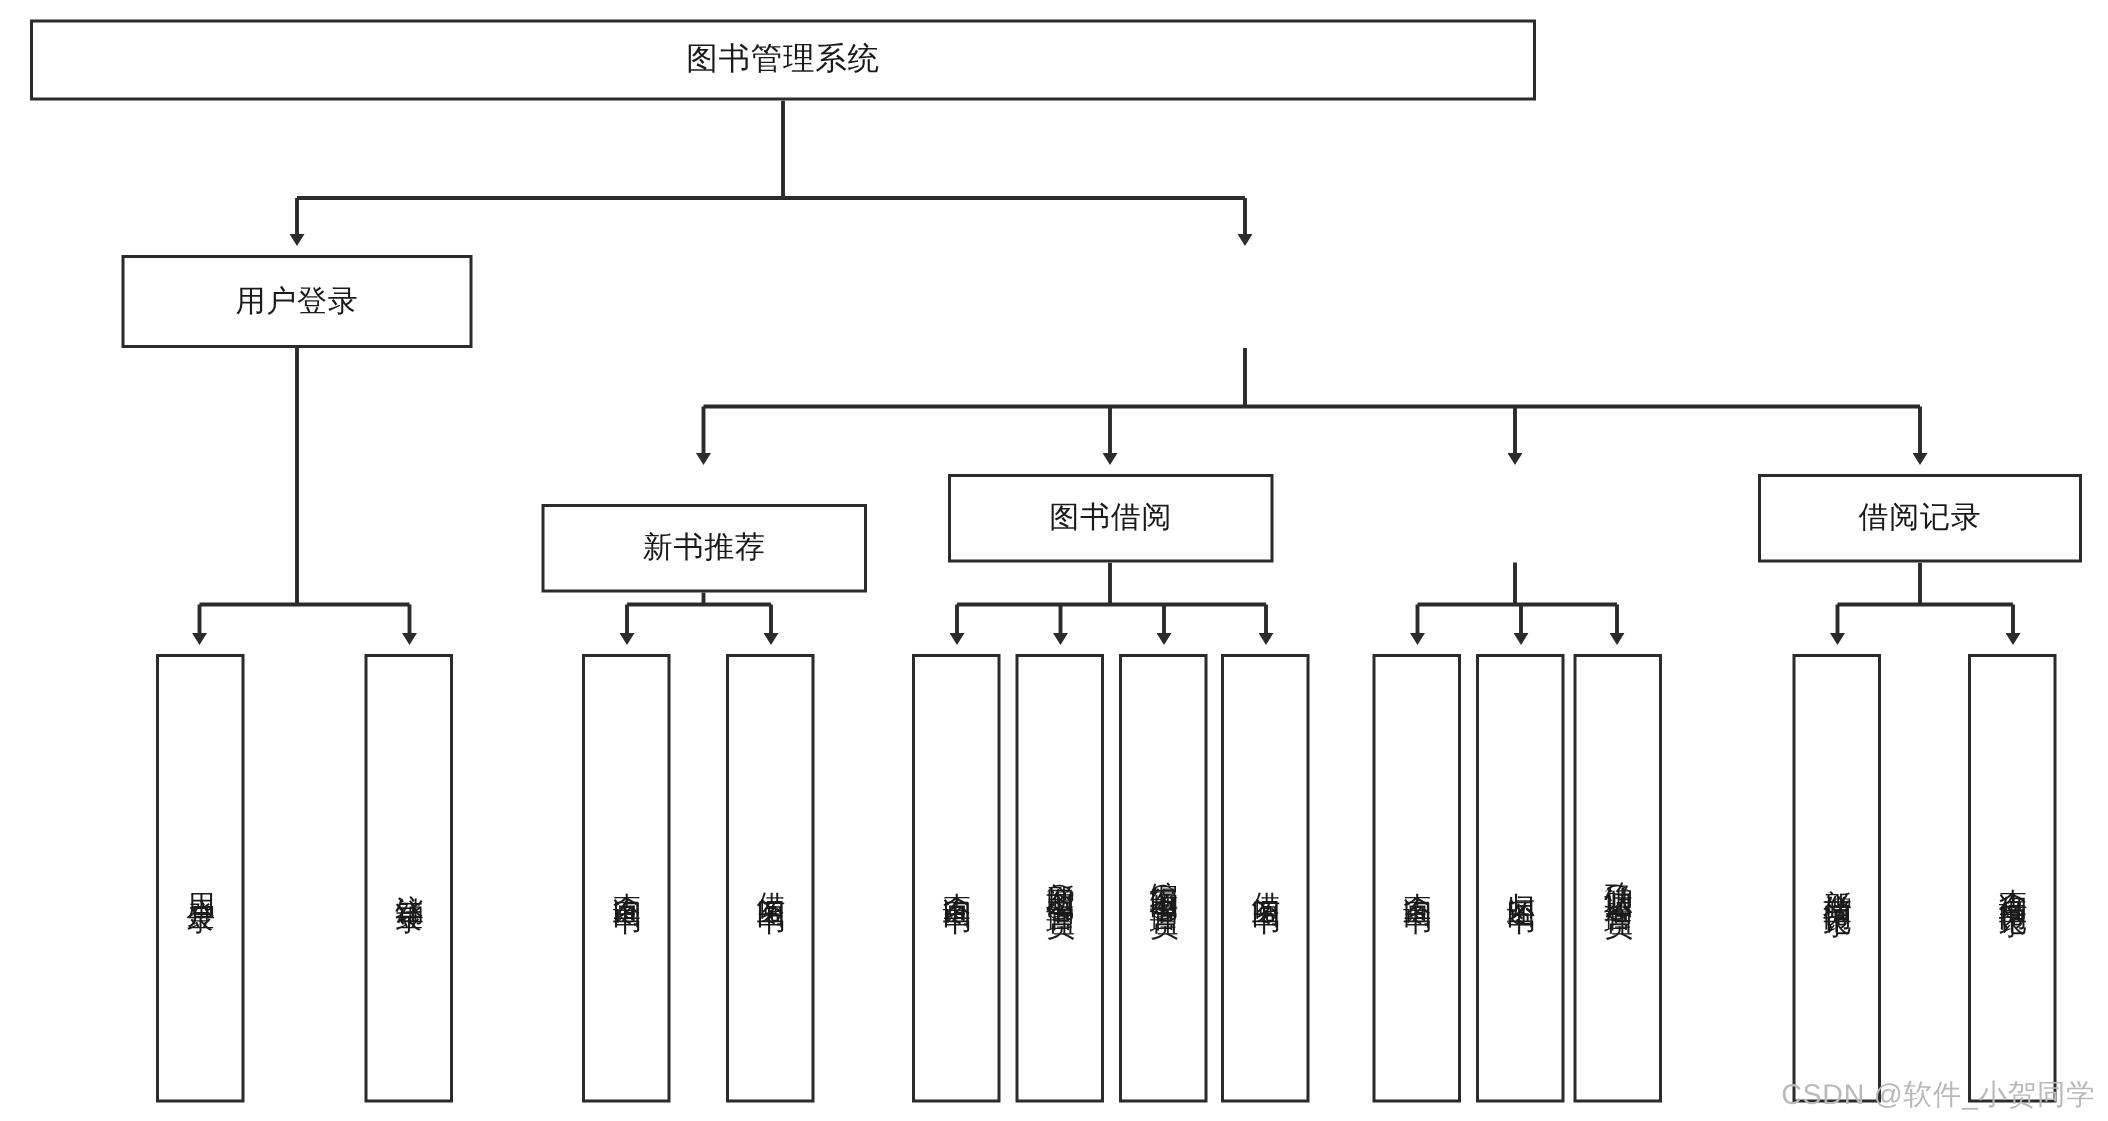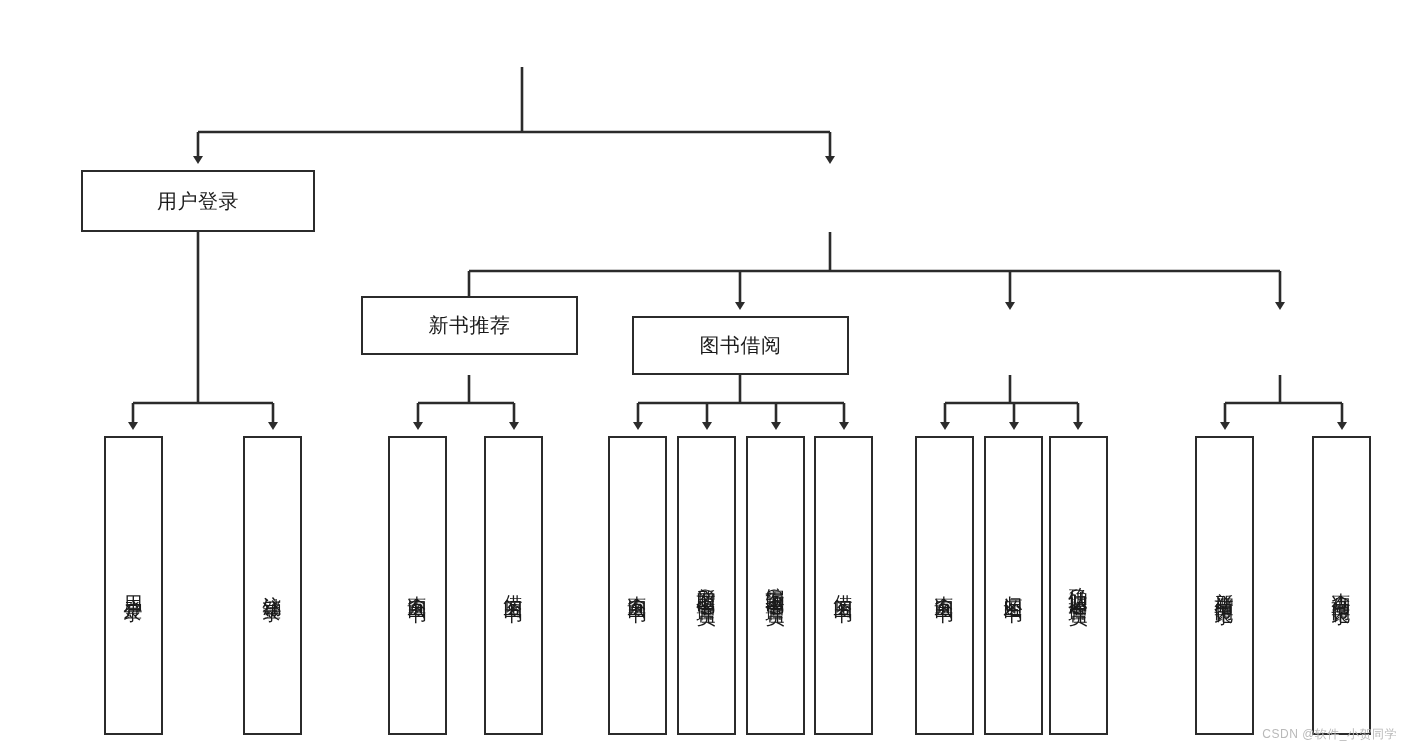--- a/index.html
+++ b/index.html
@@ -8,21 +8,21 @@
   svg.lines{position:absolute;left:0;top:0;width:1405px;height:747px;}
   .node{position:absolute;box-sizing:border-box;background:#ffffff;border:2px solid #2b2b2b;
         display:flex;align-items:center;justify-content:center;color:#1a1a1a;}
   .node.lvl0{font-size:21px;}
   .node.lvl1{font-size:20px;}
   .node.lvl2{font-size:20px;}
   .node.leaf{font-size:19px;}
   .node .lbl{line-height:1.32;letter-spacing:0.5px;}
   .node.leaf .lbl{writing-mode:vertical-rl;text-orientation:upright;white-space:nowrap;
                   letter-spacing:3px;line-height:1.0;}
-  .watermark{position:absolute;right:8px;bottom:4px;font-size:12px;color:#b9b9b9;
+  .watermark{position:absolute;right:8px;bottom:4px;font-size:19px;color:#b9b9b9;
              letter-spacing:0.5px;white-space:nowrap;}
 </style>
 </head>
 <body>
 
 <div id="stage">
 
   <svg class="lines" viewBox="0 0 1405 747" xmlns="http://www.w3.org/2000/svg">
     <defs>
       <marker id="arrow" markerWidth="10" markerHeight="10" refX="4" refY="5" orient="auto" markerUnits="userSpaceOnUse">
@@ -66,30 +66,36 @@
       <path d="M1014,403 L1014,426" marker-end="url(#arrow)"></path>
       <path d="M1078,403 L1078,426" marker-end="url(#arrow)"></path>
 
       <path d="M1280,375 L1280,403"></path>
       <path d="M1225,403 L1342,403"></path>
       <path d="M1225,403 L1225,426" marker-end="url(#arrow)"></path>
       <path d="M1342,403 L1342,426" marker-end="url(#arrow)"></path>
     </g>
   </svg>
 
+  <div class="node lvl0" style="left:20px;top:13px;width:1004px;height:54px;">
+    <span class="lbl">图书管理系统</span>
+  </div>
 
   <div class="node lvl1" style="left:81px;top:170px;width:234px;height:62px;">
     <span class="lbl">用户登录</span>
   </div>
 
-  <div class="node lvl2" style="left:361px;top:296px;width:217px;height:59px;">
+  <div class="node lvl2" style="left:361px;top:336px;width:217px;height:59px;">
     <span class="lbl">新书推荐</span>
   </div>
   <div class="node lvl2" style="left:632px;top:316px;width:217px;height:59px;">
     <span class="lbl">图书借阅</span>
+  </div>
+  <div class="node lvl2" style="left:1172px;top:316px;width:216px;height:59px;">
+    <span class="lbl">借阅记录</span>
   </div>
 
   <div class="node leaf" style="left:104px;top:436px;width:59px;height:299px;">
     <span class="lbl">用户登录</span>
   </div>
   <div class="node leaf" style="left:243px;top:436px;width:59px;height:299px;">
     <span class="lbl">注销登录</span>
   </div>
 
   <div class="node leaf" style="left:388px;top:436px;width:59px;height:299px;">

